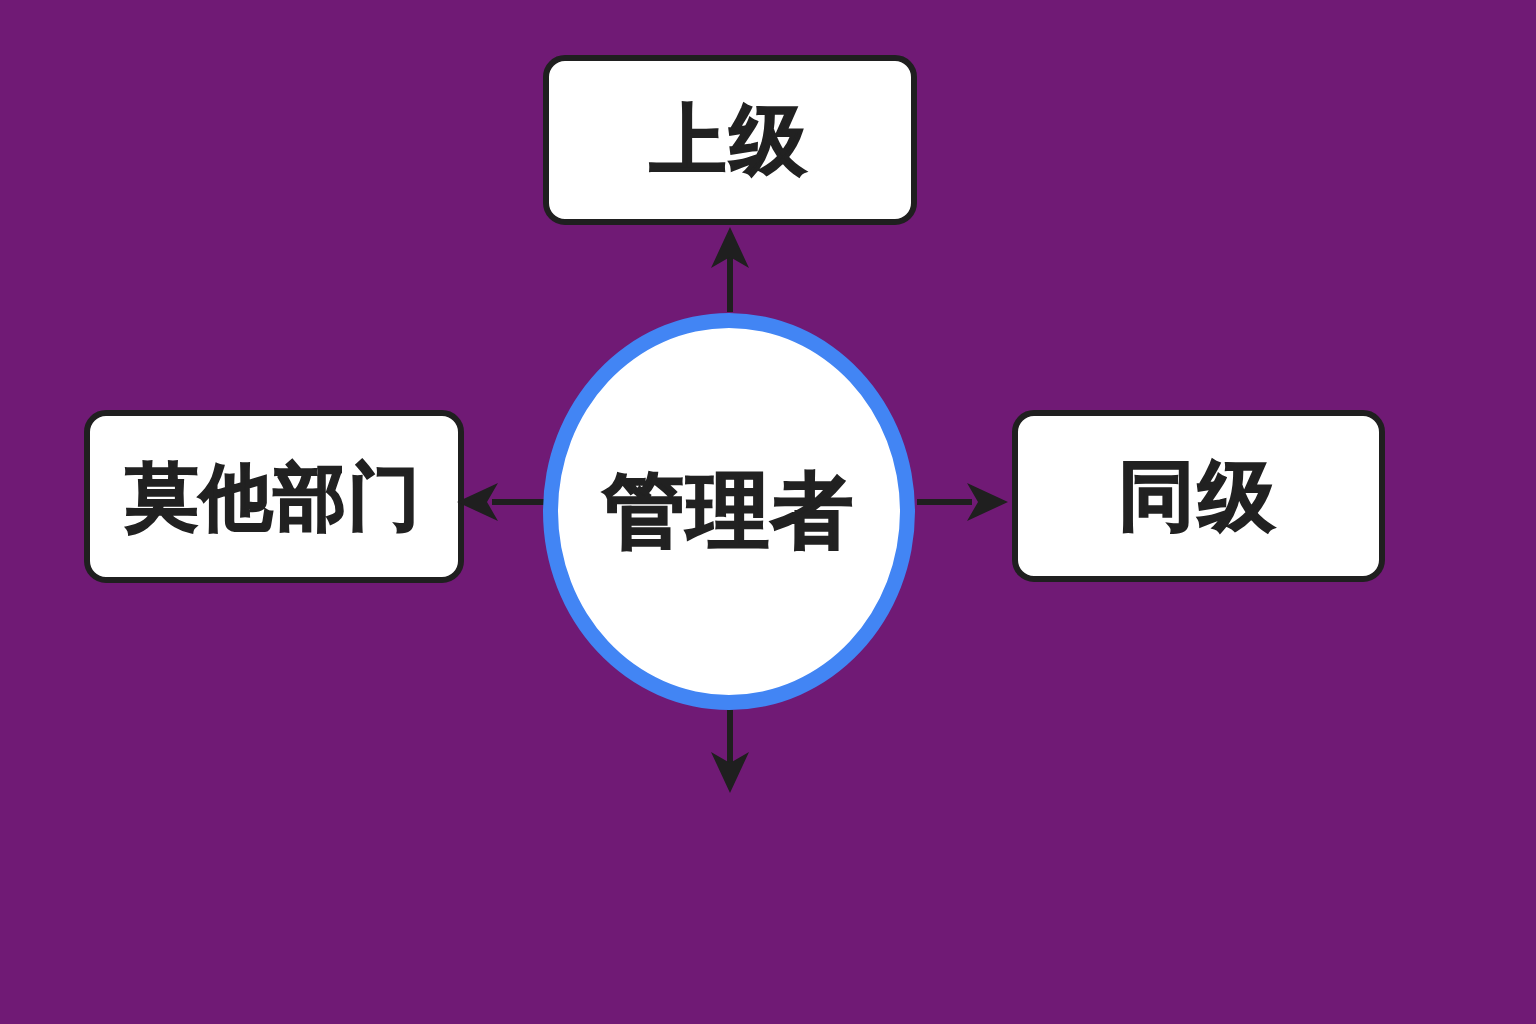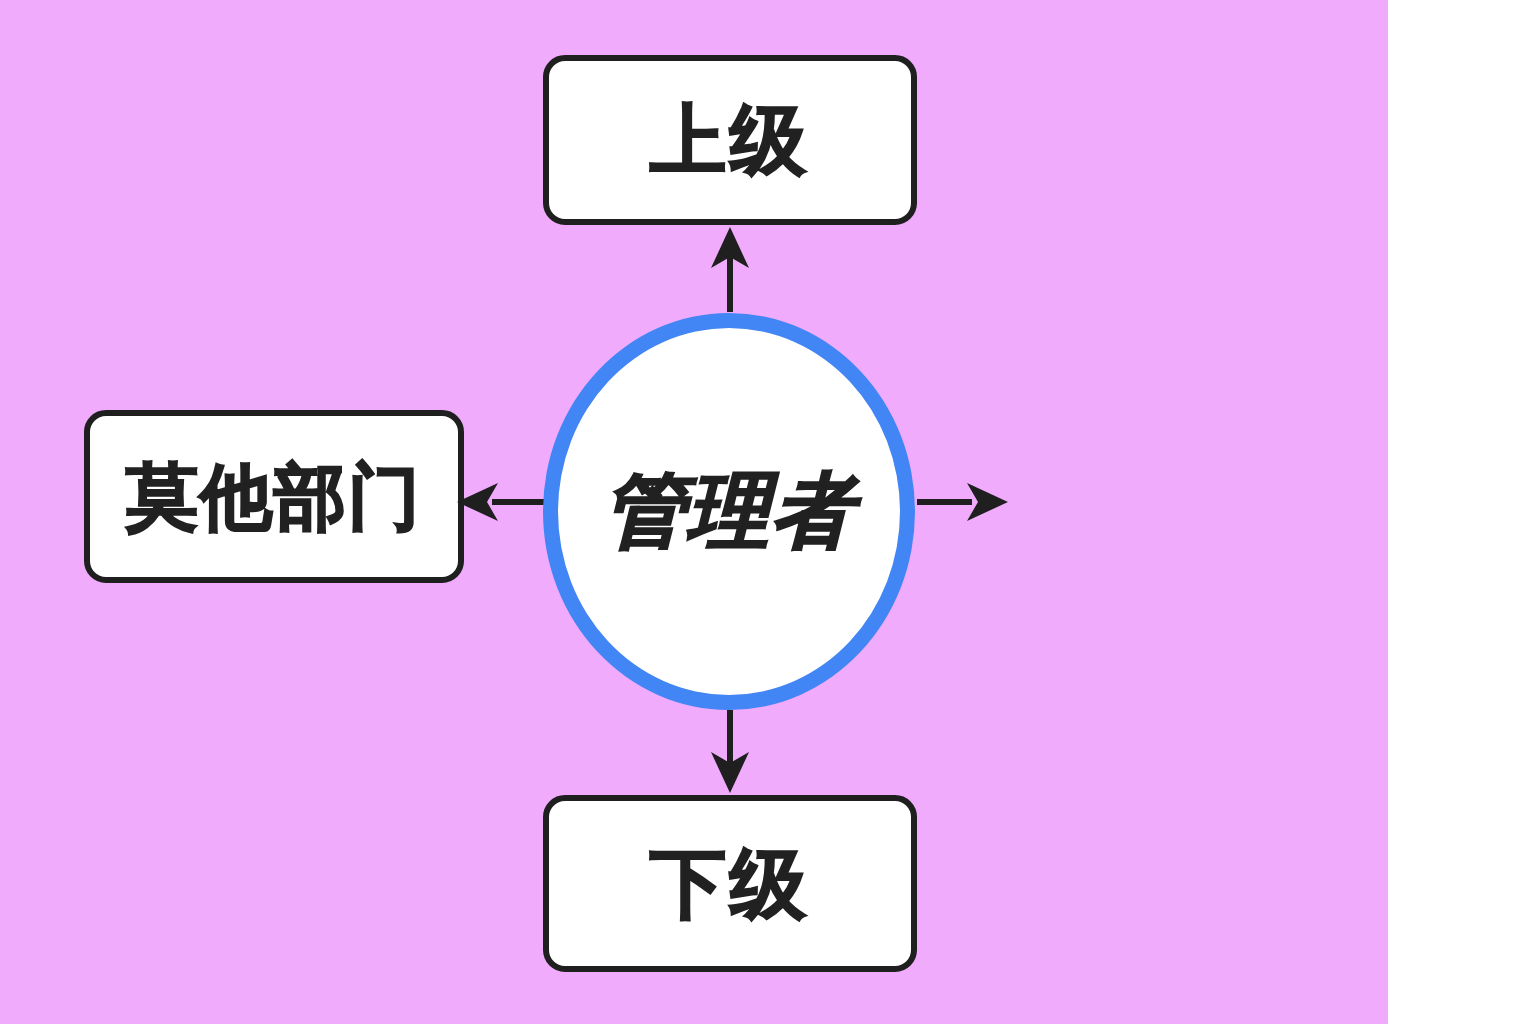--- a/index.html
+++ b/index.html
@@ -3,23 +3,23 @@
 <meta charset="utf-8">
 <style>
   html, body {
     margin: 0;
     padding: 0;
     background: #ffffff;
     font-family: "Liberation Sans", "DejaVu Sans", sans-serif;
   }
   .canvas {
     position: relative;
-    width: 1388px;
+    width: 1536px;
     height: 1024px;
-    background: #f0abfc;
+    background: #701a75;
     overflow: hidden;
     text-align: center;
   }
   .node-box {
     position: absolute;
     background: #ffffff;
     border: 6px solid #1f1f1f;
     border-radius: 22px;
     display: flex;
     align-items: center;
@@ -50,21 +50,20 @@
     border: 15px solid #4285f4;
     border-radius: 50%;
     background: #ffffff;
     box-sizing: border-box;
     display: flex;
     flex-direction: column;
     align-items: center;
     justify-content: center;
     gap: 10px;
     z-index: 2;
-    font-style: italic;
   }
   .center-line {
     color: #212121;
     font-weight: bold;
     font-size: 82px;
     line-height: 1.05;
     letter-spacing: 2px;
     white-space: nowrap;
     -webkit-text-stroke: 2px #212121;
   }
@@ -105,22 +104,22 @@
   </svg>
 
   <div class="node-box box-top">
     <span class="node-label">上级</span>
   </div>
 
   <div class="node-box box-left">
     <span class="node-label">莫他部门</span>
   </div>
 
+  <div class="node-box box-right">
+    <span class="node-label">同级</span>
+  </div>
 
-  <div class="node-box box-bottom">
-    <span class="node-label">下级</span>
-  </div>
 
   <div class="center-circle">
     <span class="center-line">管理者</span>
   </div>
 
 </div>
 
 </body></html>

